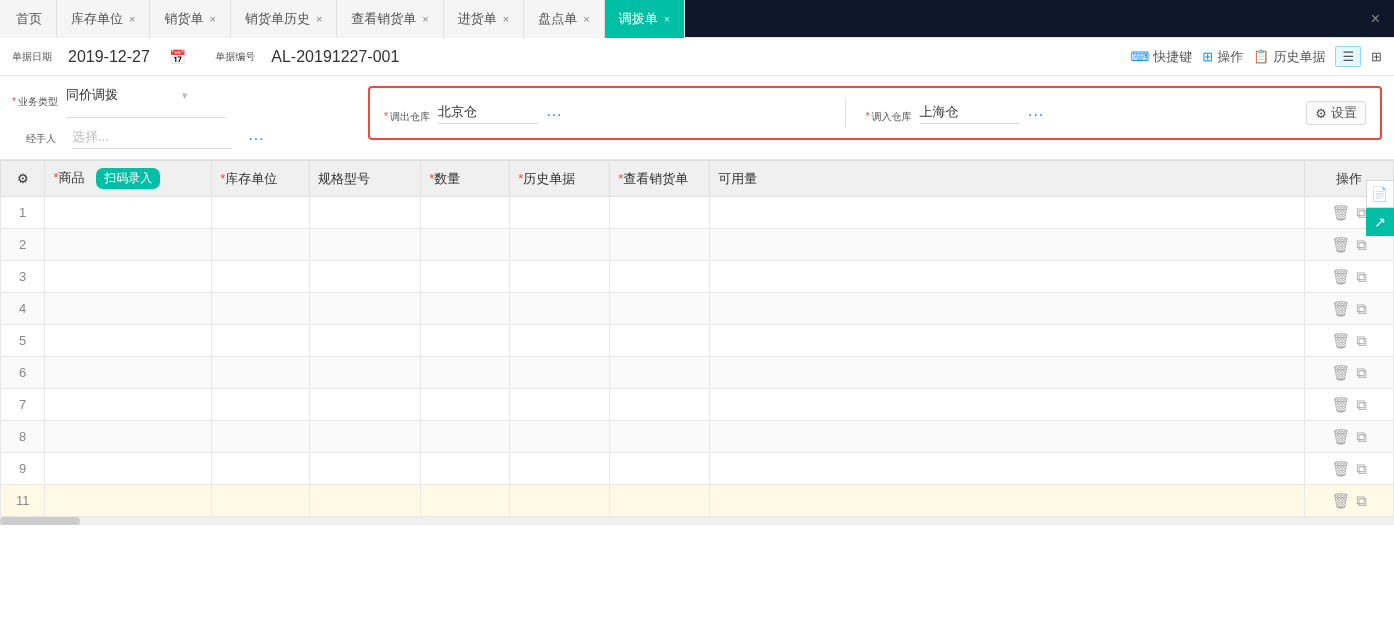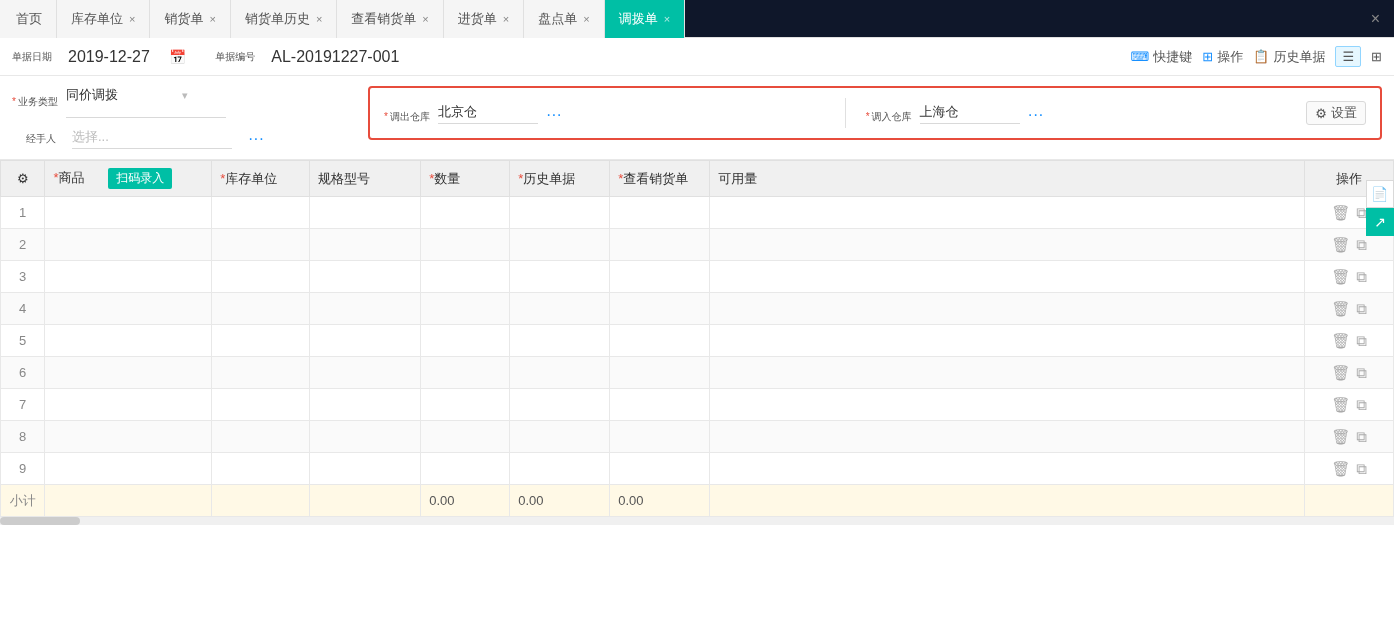--- a/index.html
+++ b/index.html
@@ -204,25 +204,25 @@
 
     
     .gear-header {
       text-align: center;
       width: 40px;
     }
     .scan-btn {
       background: #00bfa5;
       color: #fff;
       border: none;
-      border-radius: 2px;
+      border-radius: 7px;
       padding: 2px 8px;
       font-size: 12px;
       cursor: pointer;
-      margin-left: 20px;
+      margin-left: 8px;
     }
 
     
     .right-float {
       position: fixed;
       right: 0;
       top: 180px;
       display: flex;
       flex-direction: column;
       gap: 0;
@@ -571,31 +571,36 @@
       <td></td>
       <td></td>
       <td></td>
       <td style="text-align:center;">
         <span class="action-cell">
           <span class="action-icon">🗑</span>
           <span class="action-icon">⧉</span>
         </span>
       </td>
     </tr>
-            <tr style="background: rgb(255, 249, 230);">
-  <td class="row-num" colspan="1" style="background:#fff9e6;">小计</td>
-  <td style="background:#fff9e6;"></td>
-  <td style="background:#fff9e6;"></td>
-  <td style="background:#fff9e6;"></td>
-  <td style="background:#fff9e6;">0.00</td>
-  <td style="background:#fff9e6;">0.00</td>
-  <td style="background:#fff9e6;">0.00</td>
-  <td style="background:#fff9e6;"></td>
-  <td style="background:#fff9e6;"></td>
-</tr>
+            <tr>
+      <td class="row-num" style="background:#fff9e6;">11</td>
+      <td style="background:#fff9e6;"></td>
+      <td style="background:#fff9e6;"></td>
+      <td style="background:#fff9e6;"></td>
+      <td style="background:#fff9e6;"></td>
+      <td style="background:#fff9e6;"></td>
+      <td style="background:#fff9e6;"></td>
+      <td style="background:#fff9e6;"></td>
+      <td style="background:#fff9e6;; text-align:center;">
+        <span class="action-cell">
+          <span class="action-icon">🗑</span>
+          <span class="action-icon">⧉</span>
+        </span>
+      </td>
+    </tr>
           </tbody>
       </table>
       <div class="scrollbar-track">
         <div class="scrollbar-thumb"></div>
       </div>
     </div>
 
   </div>
 
   <div class="right-float">

